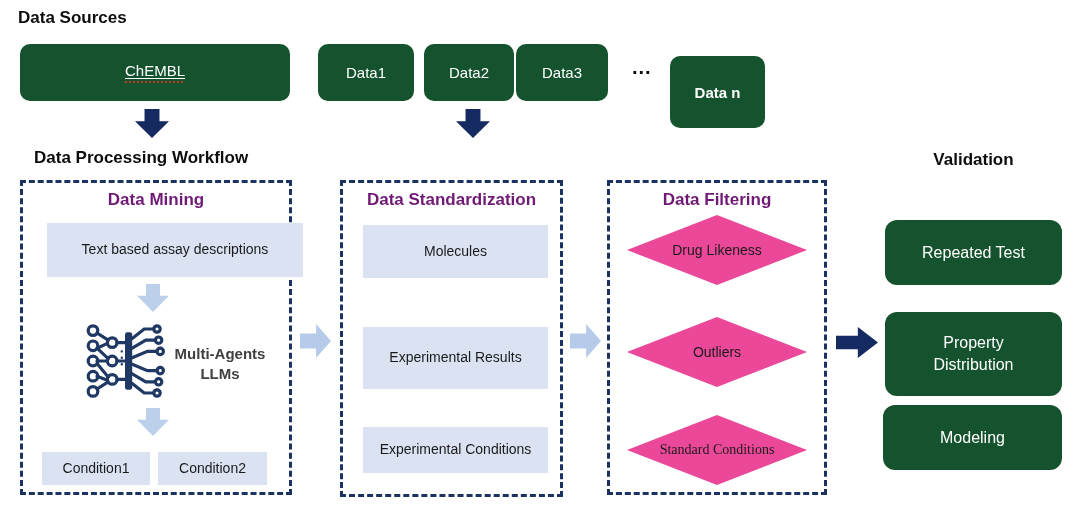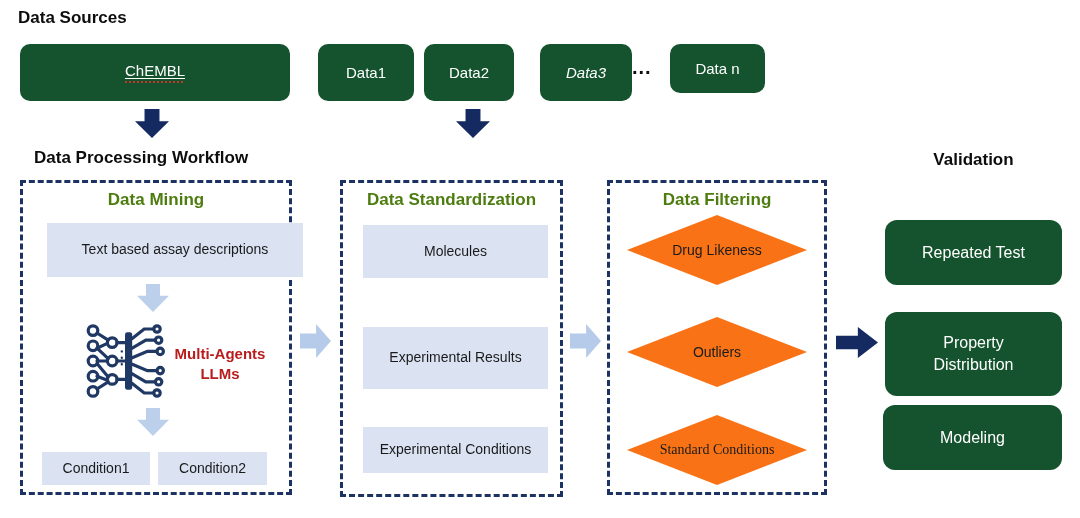--- a/index.html
+++ b/index.html
@@ -29,31 +29,31 @@
     background:repeating-linear-gradient(90deg,#c0392b 0 2px, transparent 2px 4px);
   }
 
   .ellipsis { font-size:20px; font-weight:bold; color:#0d0d0d; letter-spacing:1px; }
 
   .dashed-panel {
     border:3px dashed #1b3263; background:transparent;
   }
   .panel-title {
     position:absolute; left:0; right:0; top:7px; text-align:center;
-    font-size:17px; font-weight:bold; color:#4d7c0f; white-space:nowrap;
+    font-size:17px; font-weight:bold; color:#701a75; white-space:nowrap;
   }
 
   .lite-box {
     background:#dbe3f3; color:#1a1a1a; font-size:14px;
     display:flex; align-items:center; justify-content:center;
     text-align:center; line-height:1.4;
   }
 
   .diamond {
-    background:#f97316;
+    background:#ec4899;
     clip-path:polygon(50% 0, 100% 50%, 50% 100%, 0 50%);
     display:flex; align-items:center; justify-content:center;
     color:#1a1a1a; font-size:14px; text-align:center;
   }
 
   .arrow-down-navy {
     background:#152a60;
     clip-path:polygon(28% 0, 72% 0, 72% 42%, 100% 42%, 50% 100%, 0 42%, 28% 42%);
   }
   .arrow-down-lite {
@@ -62,41 +62,41 @@
   }
   .arrow-right-lite {
     background:#b6cbe9;
     clip-path:polygon(0 28%, 52% 28%, 52% 0, 100% 50%, 52% 100%, 52% 72%, 0 72%);
   }
   .arrow-right-navy {
     background:#152a60;
     clip-path:polygon(0 28%, 52% 28%, 52% 0, 100% 50%, 52% 100%, 52% 72%, 0 72%);
   }
 
-  .llm-label { font-weight:bold; color:#b91c1c; font-size:15px; text-align:center; line-height:1.35; }
+  .llm-label { font-weight:bold; color:#404040; font-size:15px; text-align:center; line-height:1.35; }
 </style>
 </head>
 <body>
 
 <div class="canvas">
 
   <div class="abs heading" style="left:18px; top:8px;">Data Sources</div>
 
   <div class="abs navy-box" style="left:20px; top:44px; width:270px; height:57px;">
     <span class="link-wrap">
       <span class="link-text">ChEMBL</span>
       <span class="squiggle"></span>
     </span>
   </div>
 
   <div class="abs navy-box" style="left:318px; top:44px; width:96px; height:57px;">Data1</div>
   <div class="abs navy-box" style="left:424px; top:44px; width:90px; height:57px;">Data2</div>
-  <div class="abs navy-box" style="left:540px; top:44px; width:92px; height:57px;font-style:italic;">Data3</div>
+  <div class="abs navy-box" style="left:516px; top:44px; width:92px; height:57px;">Data3</div>
   <div class="abs ellipsis" style="left:632px; top:56px;">...</div>
-  <div class="abs navy-box" style="left:670px; top:44px; width:95px; height:49px;">Data n</div>
+  <div class="abs navy-box" style="left:670px; top:56px; width:95px; height:72px;font-weight:bold;">Data n</div>
 
   <div class="abs arrow-down-navy" style="left:135px; top:109px; width:34px; height:29px;"></div>
   <div class="abs arrow-down-navy" style="left:456px; top:109px; width:34px; height:29px;"></div>
 
   <div class="abs heading" style="left:885px; top:150px; width:177px; text-align:center;">Validation</div>
   <div class="abs heading" style="left:34px; top:148px;">Data Processing Workflow</div>
 
   <div class="abs dashed-panel" style="left:20px; top:180px; width:272px; height:315px;">
     <div class="panel-title">Data Mining</div>
   </div>

